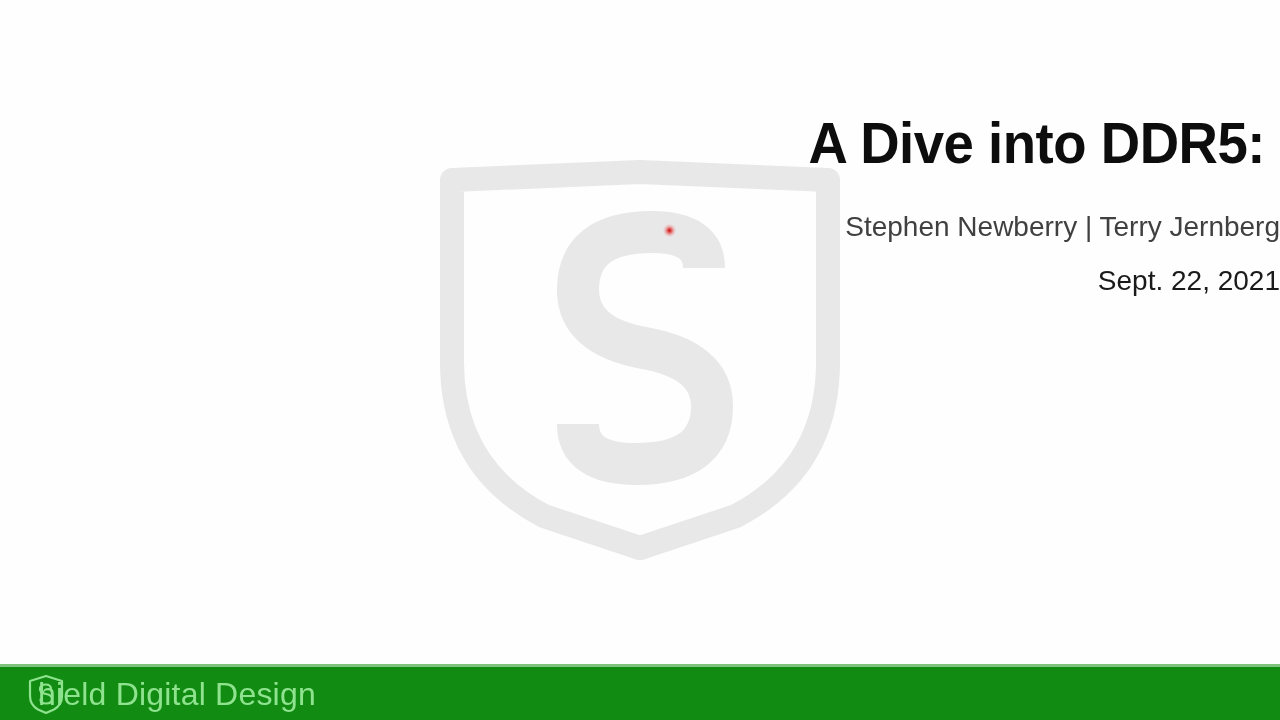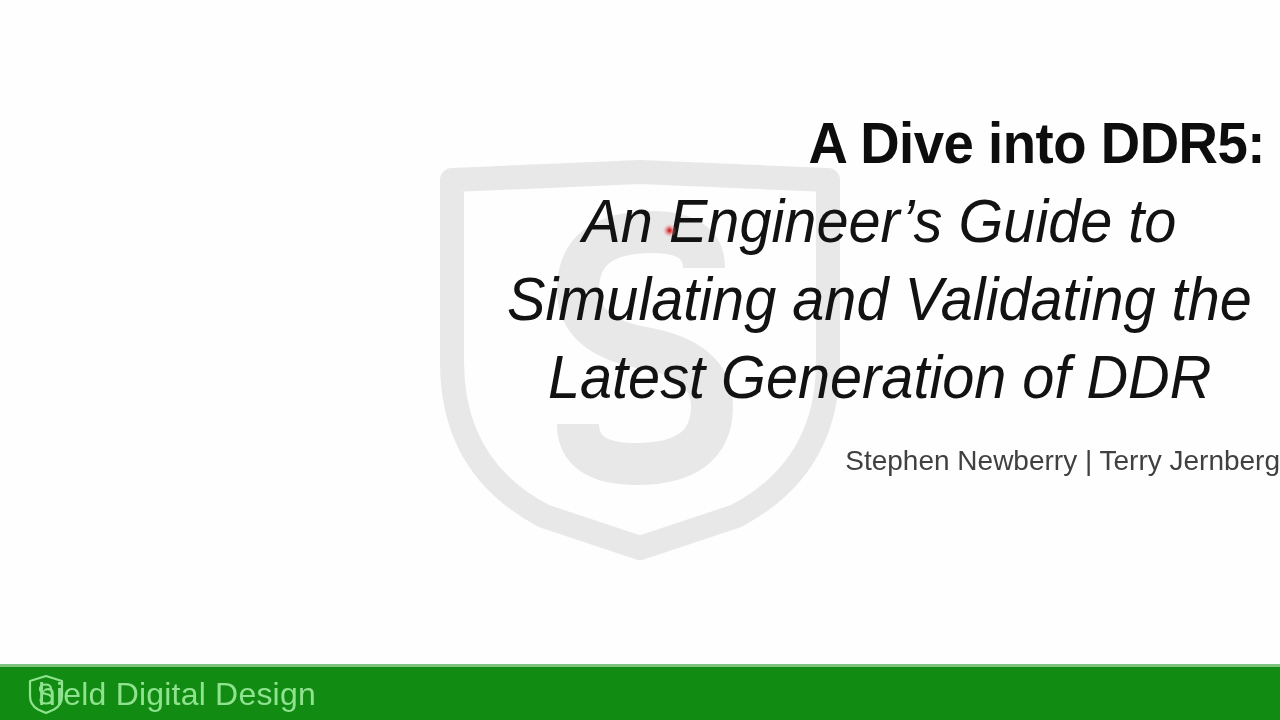--- a/index.html
+++ b/index.html
@@ -195,28 +195,24 @@
                Q 712 360 712 406
                Q 712 464 636 464
                Q 578 464 578 424" stroke-width="42" stroke-linecap="butt"></path>
     </g>
   </svg>
 
   <div id="content">
 
     <div class="title-main">A Dive into DDR5:</div>
 
-    <div class="subtitle-block">
-      <div class="title-sub">An Engineer’s Guide to</div>
-      <div class="title-sub">Simulating and Validating the</div>
-      <div class="title-sub">Latest Generation of DDR</div>
-    </div>
 
     <div class="authors">Stephen Newberry | Terry Jernberg</div>
 
+    <div class="talk-date">Sept. 22, 2021</div>
 
   </div>
 
   <div id="laser-dot"></div>
 
   <div id="footer-hairline"></div>
 
   <div id="footer-bar">
     <div id="footer-logo">
       <svg id="footer-shield-icon" viewBox="0 0 40 44" xmlns="http://www.w3.org/2000/svg" aria-hidden="true">

